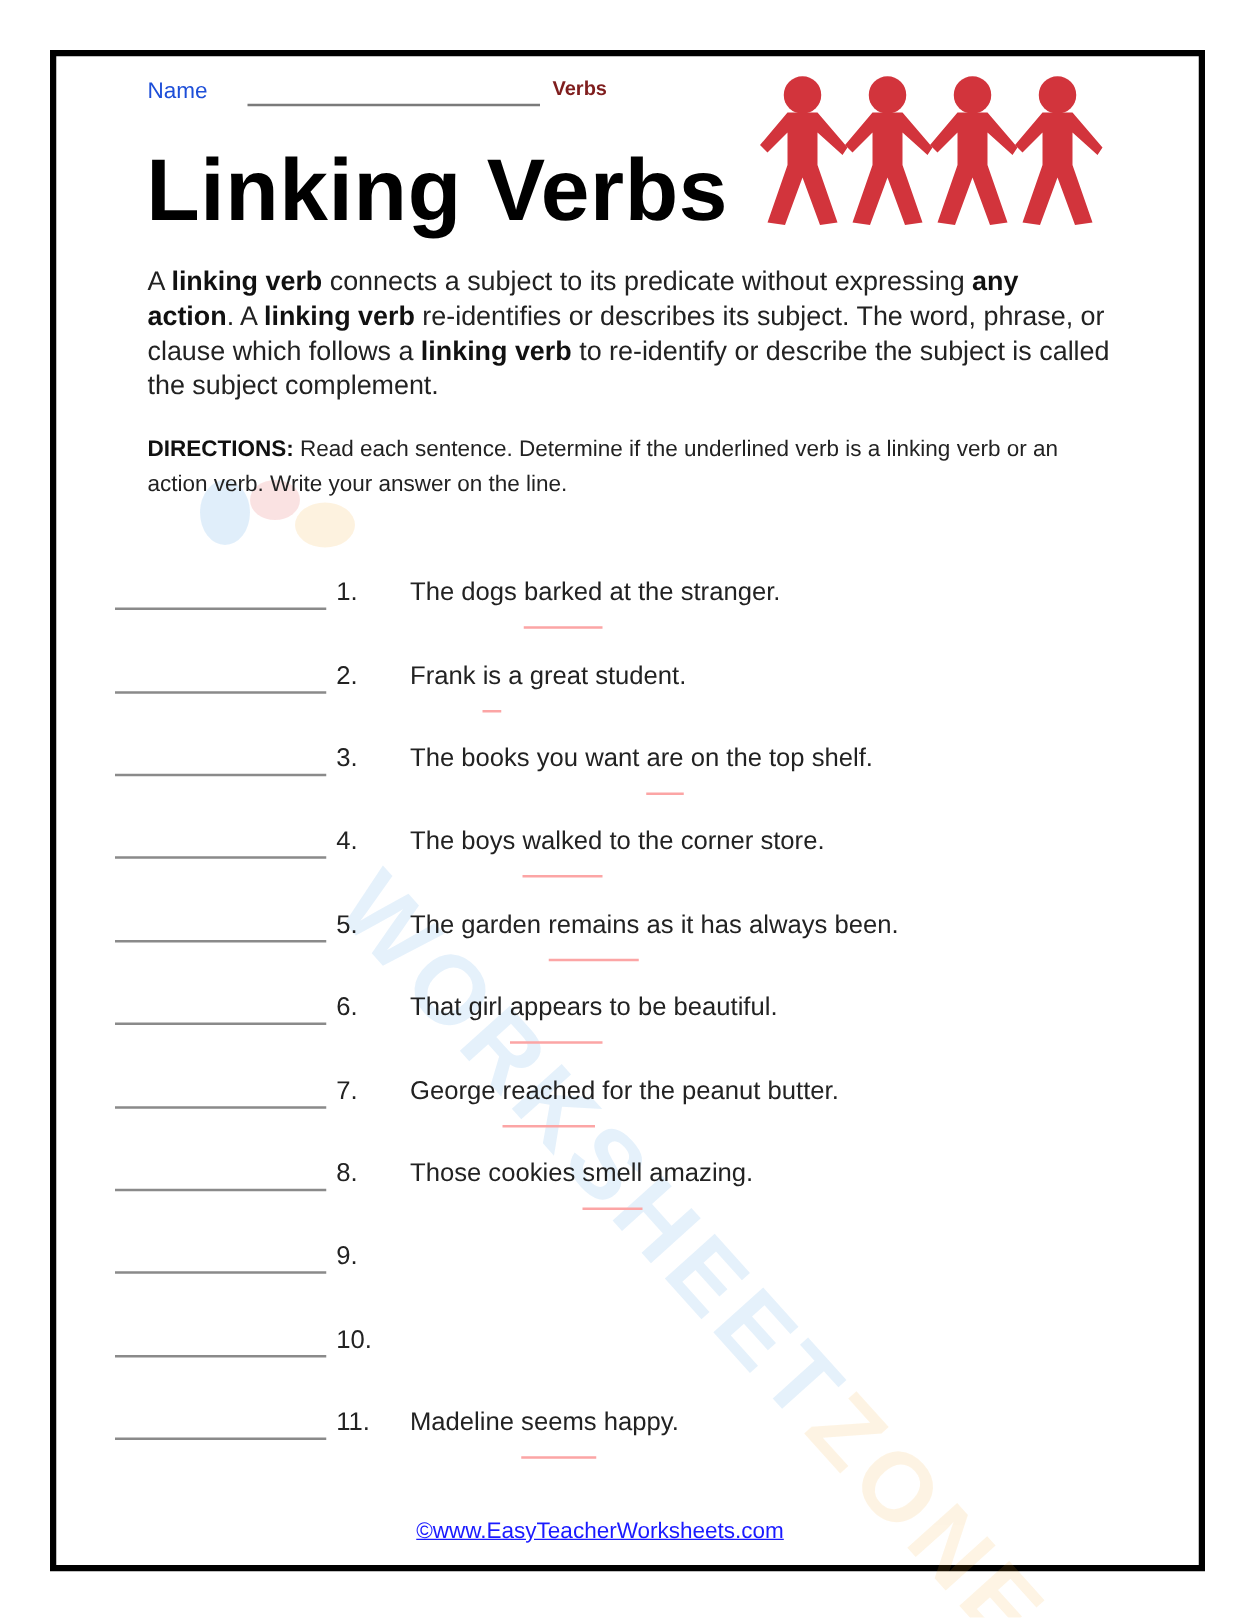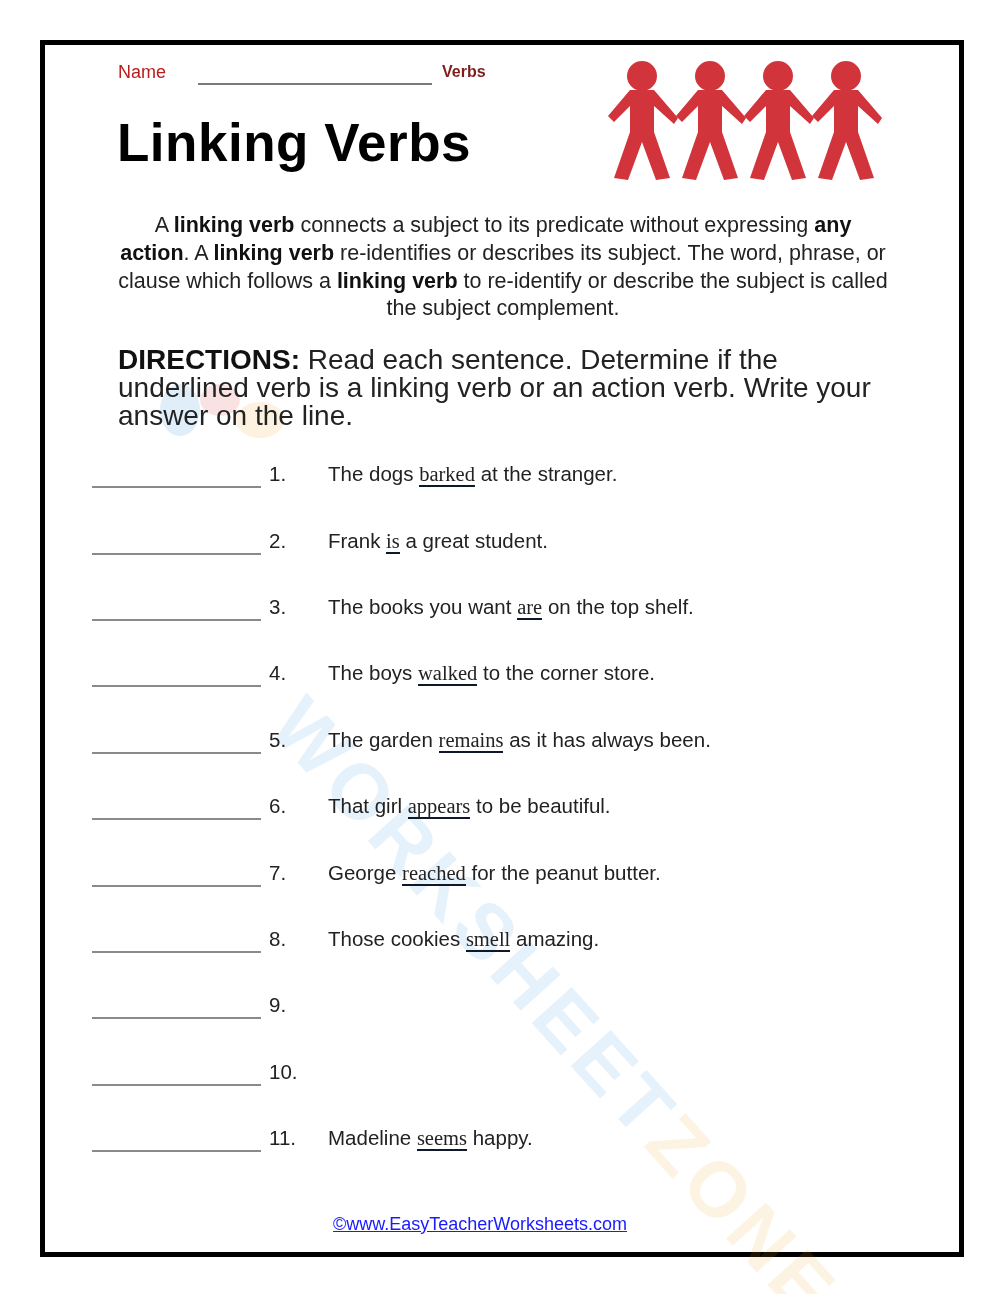--- a/index.html
+++ b/index.html
@@ -4,34 +4,34 @@
 <style>
   html, body { margin: 0; padding: 0; background: #ffffff; }
   body { width: 1000px; height: 1294px; position: relative; overflow: hidden; font-family: "Liberation Sans", sans-serif; color: #1a1a1a; }
   .page-border { position: absolute; left: 40px; top: 40px; width: 914px; height: 1207px; border: 5px solid #000; box-sizing: content-box; }
   .watermark { position: absolute; left: 120px; top: 380px; width: 820px; height: 600px; pointer-events: none; }
   .wm-text { position: absolute; left: 200px; top: 300px; font-family: "Liberation Sans", sans-serif; font-weight: bold; font-size: 78px; letter-spacing: 6px; transform: rotate(48deg); transform-origin: left top; white-space: nowrap; opacity: 0.12; }
   .wm-text .a { color: #2f8fe0; }
   .wm-text .b { color: #f5a623; }
   .wm-logo { position: absolute; left: 30px; top: 0px; width: 140px; height: 70px; opacity: 0.14; }
   .name-row { position: absolute; left: 118px; top: 62px; height: 24px; }
-  .name-label { position: absolute; left: 0; top: 0; font-size: 18px; color: #b91c1c; white-space: nowrap; }
+  .name-label { position: absolute; left: 0; top: 0; font-size: 18px; color: #1d4ed8; white-space: nowrap; }
   .name-line { position: absolute; left: 80px; top: 21px; width: 234px; border-bottom: 2px solid #7a7a7a; }
   .topic-label { position: absolute; left: 324px; top: 1px; font-size: 16px; font-weight: bold; color: #7f1d1d; white-space: nowrap; }
-  .title { position: absolute; left: 117px; top: 112px; font-size: 53px; font-weight: bold; color: #000; letter-spacing: 0.5px; white-space: nowrap; }
+  .title { position: absolute; left: 117px; top: 112px; font-size: 70px; font-weight: bold; color: #000; letter-spacing: 0.5px; white-space: nowrap; }
   .people { position: absolute; left: 608px; top: 58px; width: 276px; height: 124px; }
-  .intro { position: absolute; left: 118px; top: 212px; width: 770px; font-size: 21.5px; line-height: 27.8px; color: #222; text-align: center; }
+  .intro { position: absolute; left: 118px; top: 212px; width: 770px; font-size: 21.5px; line-height: 27.8px; color: #222; }
   .intro b, .directions b { color: #111; }
-  .directions { position: absolute; left: 118px; top: 346px; width: 770px; font-size: 28px; line-height: 27.8px; color: #222; }
+  .directions { position: absolute; left: 118px; top: 346px; width: 770px; font-size: 18px; line-height: 27.8px; color: #222; }
   .items { position: absolute; left: 0; top: 0; }
   .item { position: absolute; left: 0; height: 30px; width: 1000px; }
   .answer-line { position: absolute; left: 92px; top: 24px; width: 169px; border-bottom: 2px solid #8a8a8a; }
   .num { position: absolute; left: 269px; top: 0; font-size: 20.5px; color: #222; white-space: nowrap; }
   .sentence { position: absolute; left: 328px; top: 0; font-size: 20.5px; color: #222; white-space: nowrap; }
-  .sentence u { text-decoration: none; border-bottom: 2px solid #0f172a; padding-bottom: 0px; font-family: Liberation Serif, serif; }
+  .sentence u { text-decoration: none; border-bottom: 2px solid #fca5a5; padding-bottom: 16px; }
   .footer-link { position: absolute; left: 333px; top: 1214px; font-size: 18px; color: #1a1aff; text-decoration: underline; white-space: nowrap; }
 </style>
 </head>
 <body>
 
 <div class="page-border"></div>
 
 <div class="watermark">
   <svg class="wm-logo" viewBox="0 0 140 70">
     <ellipse cx="30" cy="30" rx="20" ry="26" fill="#2f8fe0"></ellipse>

